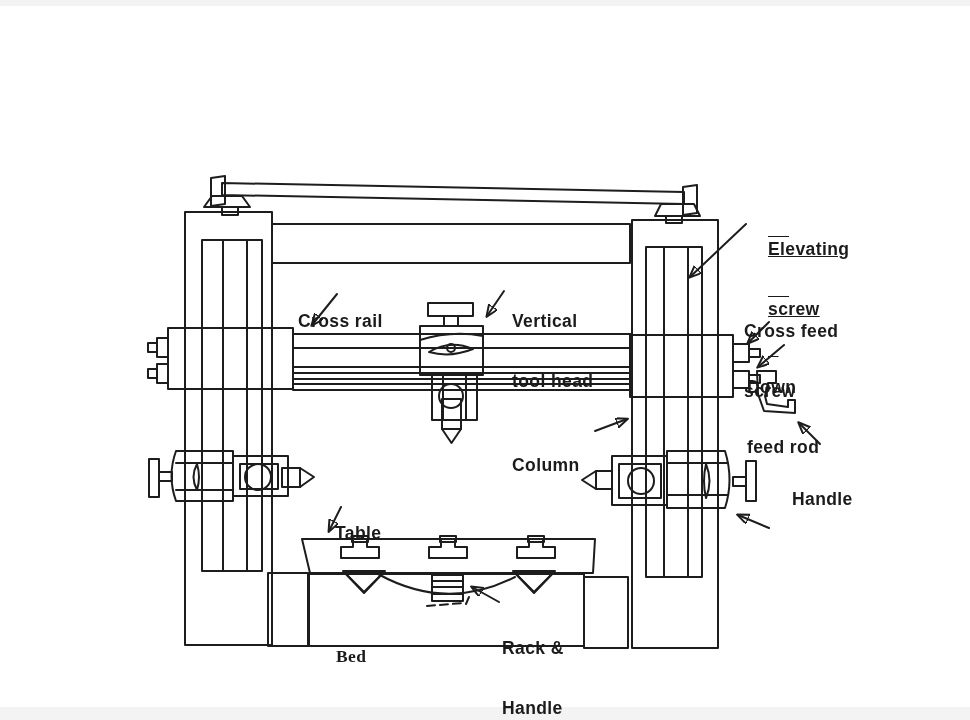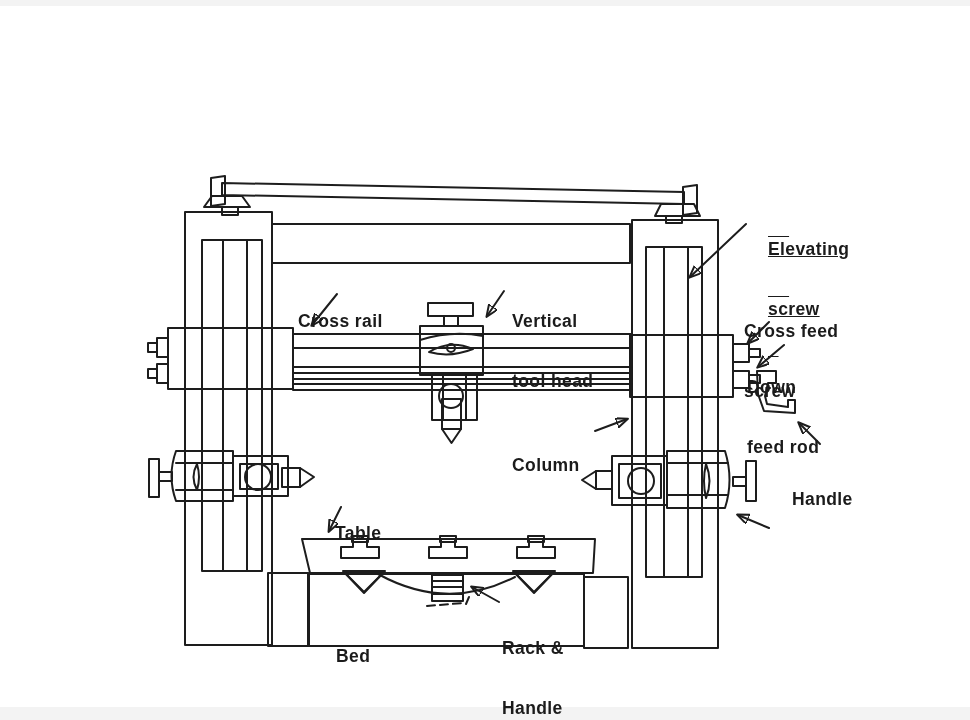--- a/index.html
+++ b/index.html
@@ -189,20 +189,20 @@
   </div>
   <div class="lbl" style="left:792px;top:449px;">
     <span class="ln">Handle</span>
   </div>
   <div class="lbl" style="left:512px;top:415px;">
     <span class="ln">Column</span>
   </div>
   <div class="lbl" style="left:335px;top:483px;">
     <span class="ln">Table</span>
   </div>
-  <div class="lbl" style="left:336px;top:606px;">
+  <div class="lbl" style="left:336px;top:606px;font-family:Liberation Serif, serif;">
     <span class="ln">Bed</span>
   </div>
   <div class="lbl" style="left:502px;top:598px;">
     <span class="ln">Rack &amp;</span>
     <span class="ln">Handle</span>
   </div>
 </div>
 
 </body></html>

